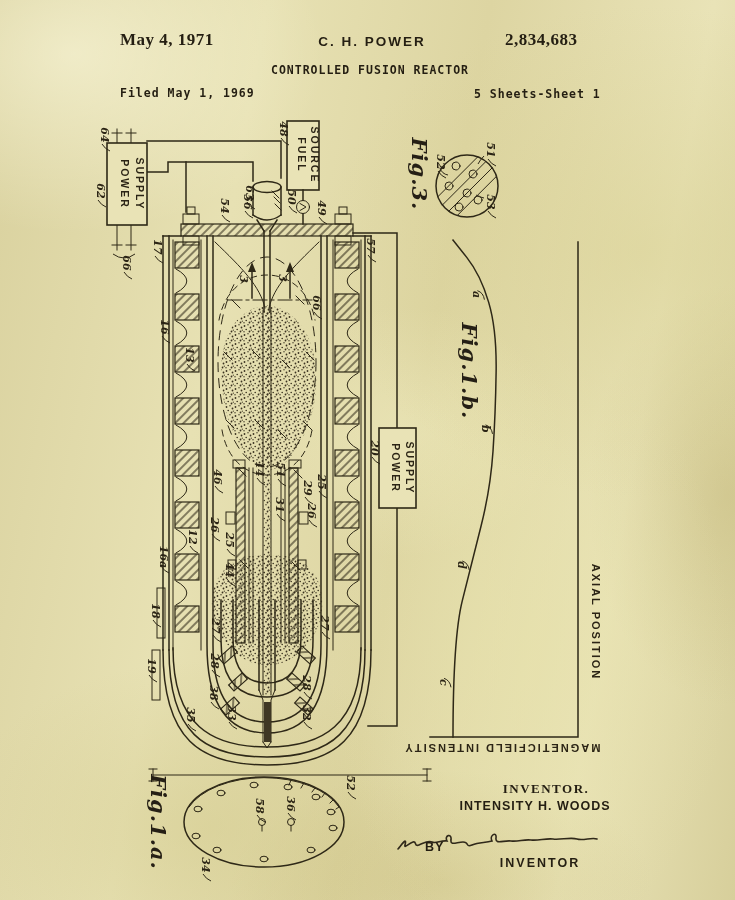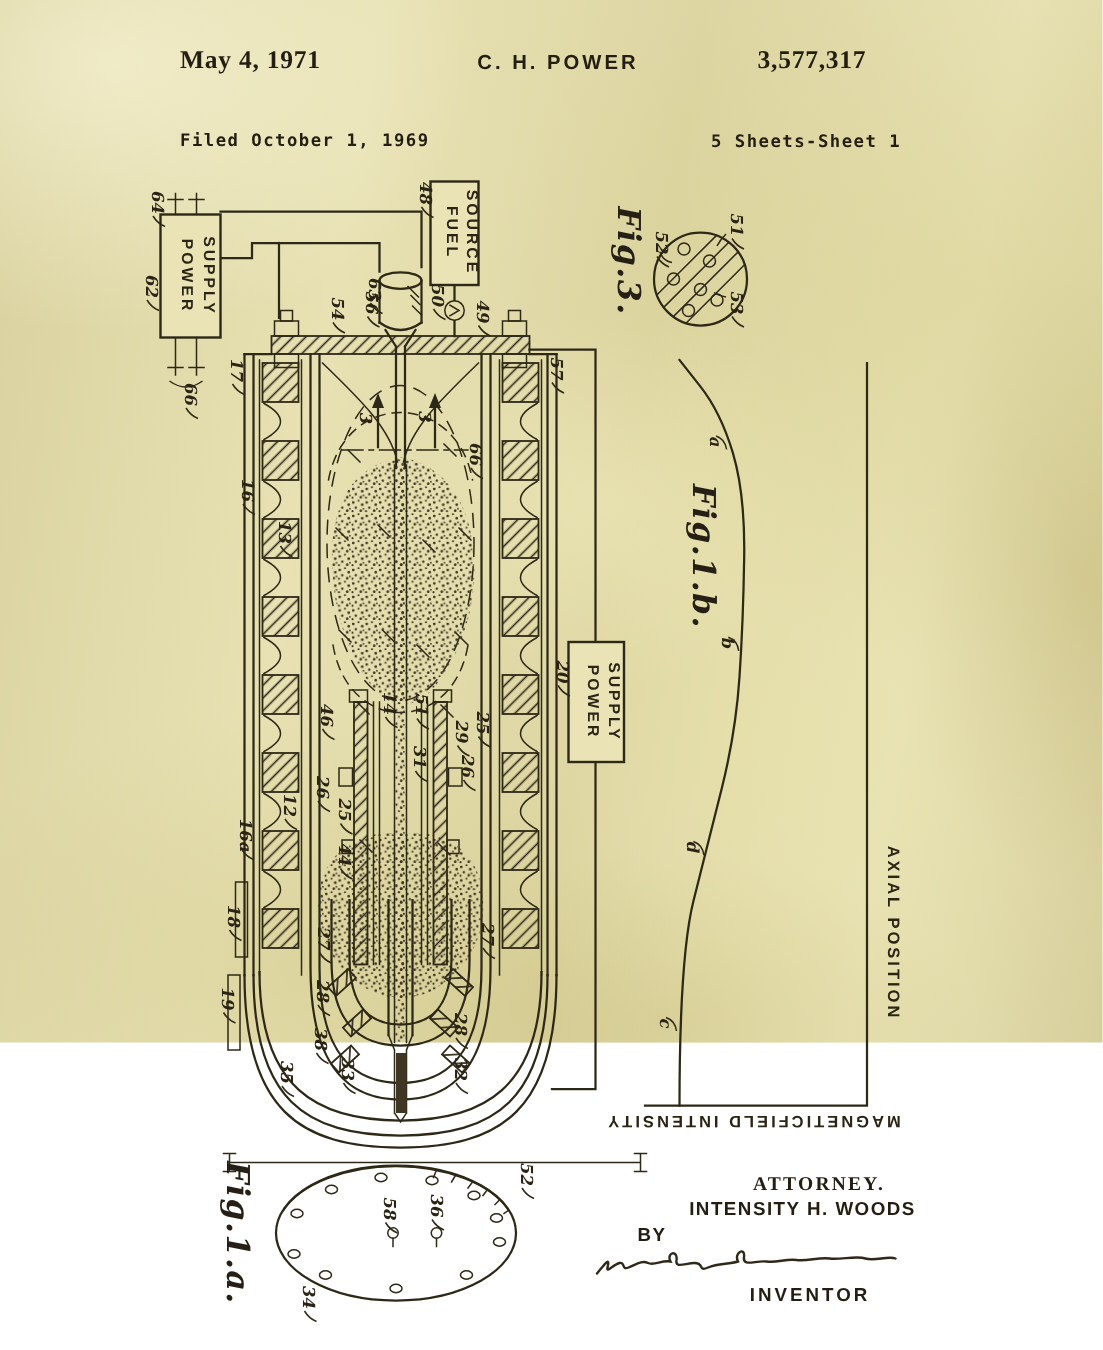--- a/index.html
+++ b/index.html
@@ -1,17 +1,17 @@
 <!DOCTYPE html>
 <html><head>
 <meta charset="utf-8">
 <style>
   html,body{margin:0;padding:0}
   body{width:735px;height:900px;overflow:hidden;font-family:"Liberation Serif",serif}
-  #sheet{position:relative;width:735px;height:695px;
+  #sheet{position:relative;width:735px;height:900px;
     background:
       radial-gradient(420px 300px at 10% 6%, rgba(255,253,228,.55), transparent 60%),
       radial-gradient(500px 380px at 88% 28%, rgba(213,205,140,.45), transparent 65%),
       radial-gradient(340px 520px at 72% 72%, rgba(231,226,170,.55), transparent 60%),
       radial-gradient(420px 280px at 28% 92%, rgba(206,197,132,.4), transparent 60%),
       radial-gradient(260px 210px at 55% 48%, rgba(242,238,194,.5), transparent 60%),
       radial-gradient(200px 300px at 99% 55%, rgba(190,177,112,.4), transparent 70%),
       radial-gradient(300px 160px at 60% 98%, rgba(198,186,122,.45), transparent 70%),
       linear-gradient(100deg,#d9d19e,#e7e1b3 30%,#ddd5a2 55%,#e9e3b7 80%,#d7cf9b)}
   #art{position:absolute;left:0;top:0;z-index:1}
@@ -37,27 +37,28 @@
   svg .script{font:italic 700 21px "DejaVu Serif",serif;letter-spacing:1px;fill:#251f15}
   svg .axis{font:700 11px "Liberation Sans",sans-serif;letter-spacing:2px}
 </style>
 </head>
 <body>
 
 <div id="sheet">
 
   <div class="hdr serifb" style="left:120px;top:30px">May 4, 1971</div>
   <div class="hdr lettering ctr" style="left:372px;top:34px">C. H. POWER</div>
-  <div class="hdr serifb" style="left:505px;top:30px">3,577,317</div>
-  <div class="hdr typew" style="left:120px;top:86px">Filed October 1, 1969</div>
+  <div class="hdr serifb" style="left:505px;top:30px">2,834,683</div>
+  <div class="hdr typew ctr" style="left:370px;top:63px">CONTROLLED FUSION REACTOR</div>
+  <div class="hdr typew" style="left:120px;top:86px">Filed May 1, 1969</div>
   <div class="hdr typew" style="left:474px;top:87px">5 Sheets-Sheet 1</div>
 
-  <div class="hdr inv1 ctr" style="left:546px;top:781px">ATTORNEY.</div>
+  <div class="hdr inv1 ctr" style="left:546px;top:781px">INVENTOR.</div>
   <div class="hdr inv2 ctr" style="left:535px;top:799px">INTENSITY H. WOODS</div>
-  <div class="hdr inv2" style="left:425px;top:816px">BY</div>
+  <div class="hdr inv2" style="left:425px;top:840px">BY</div>
   <div class="hdr inv2 ctr" style="left:540px;top:856px;letter-spacing:2px">INVENTOR</div>
 
   <svg id="art" width="735" height="900" viewBox="0 0 735 900">
     <defs>
       <pattern id="hatch" width="6" height="6" patternUnits="userSpaceOnUse" patternTransform="rotate(45)">
         <line x1="3" y1="-1" x2="3" y2="7" stroke="#2e2817" stroke-width="1.1"></line>
       </pattern>
       <pattern id="dots" width="9" height="9" patternUnits="userSpaceOnUse">
         <g fill="#3a3220">
           <circle cx="1.5" cy="2" r="0.9"></circle>

